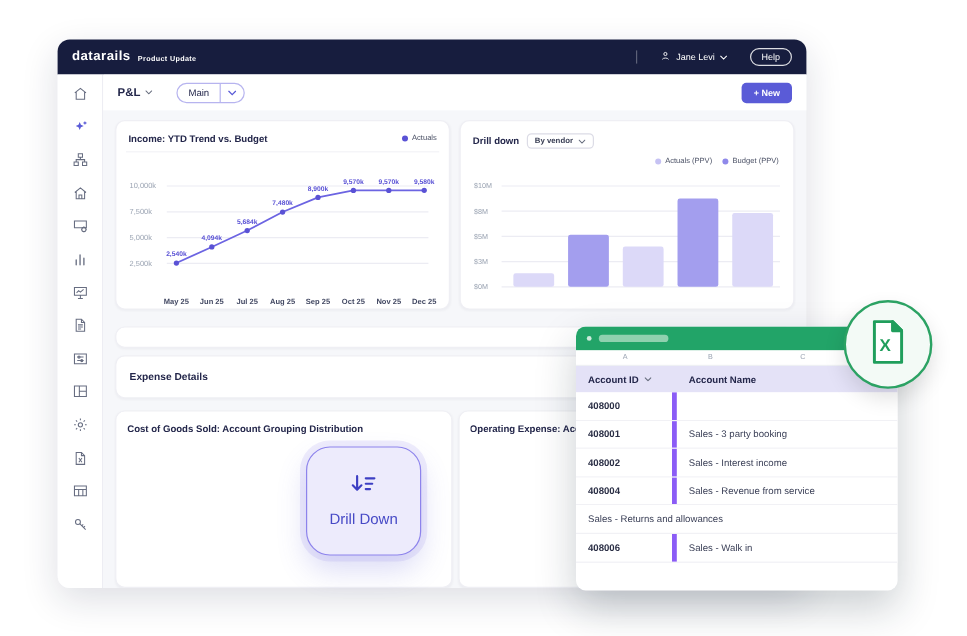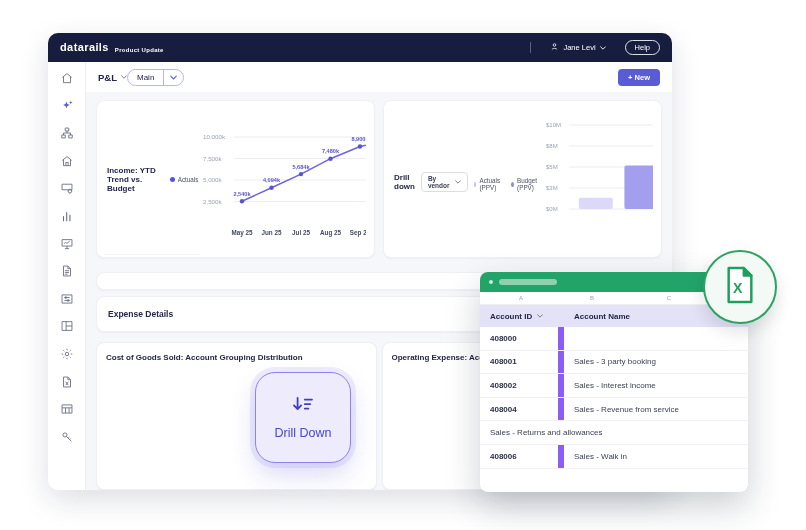--- a/index.html
+++ b/index.html
@@ -23,32 +23,32 @@
   .help-btn{border:1px solid rgba(255,255,255,.85);border-radius:10px;padding:2px 9px;font-size:7.5px}
 
   .appbody{position:absolute;top:29px;left:0;right:0;bottom:0;display:flex}
   .sidebar{width:38px;background:#fff;border-right:1px solid #ededf3;border-radius:0 0 0 10px;
            display:flex;flex-direction:column;align-items:center;padding-top:9px;gap:13.6px}
   .sb-icon{width:14px;height:14px;color:#676d81}
   .sb-icon svg{width:14px;height:14px;display:block}
   .sb-icon.accent{color:var(--accent)}
 
   .content{flex:1;display:flex;flex-direction:column;min-width:0}
-  .toolbar{height:30px;background:#fff;display:flex;align-items:center;padding:0 12px;gap:0}
+  .toolbar{height:30px;background:#fff;display:flex;align-items:center;padding:0 12px;gap:20px}
   .page-title{font-size:9.5px;font-weight:700;color:var(--ink);display:flex;align-items:center;gap:4px}
   .chev{color:#6a7080;display:flex}
   .view-pill{display:flex;align-items:center;border:1px solid #b7b4ef;border-radius:11px;height:17px;overflow:hidden;background:#fff}
   .vp-label{font-size:8px;color:var(--ink);padding:0 9px}
   .vp-chev{border-left:1px solid #b7b4ef;padding:0 6px;height:100%;display:flex;align-items:center;color:var(--accent)}
   .new-btn{margin-left:auto;background:var(--accent);color:#fff;font-size:7.5px;font-weight:600;border-radius:4px;padding:4px 10px}
 
   .panels{flex:1;padding:8px 10px 0;display:flex;flex-direction:column;overflow:hidden;border-radius:0 0 10px 0}
   .card{background:#fff;border-radius:8px;border:1px solid #efeff4;box-shadow:0 1px 2px rgba(23,29,62,.04)}
   .charts-row{display:flex;gap:8px;height:158px}
-  .chart-card{flex:1;padding:8px 8px 2px;display:flex;flex-direction:row;min-width:0}
+  .chart-card{flex:1;padding:8px 8px 2px;display:flex;flex-direction:column;min-width:0}
   .cc-head{display:flex;align-items:center;justify-content:space-between;padding:2px 2px 6px;border-bottom:1px solid #f3f3f7}
   .cc-title{font-size:8px;font-weight:700;color:var(--ink);display:flex;align-items:center;gap:6px}
   .legend{display:flex;align-items:center;gap:9px}
   .leg-item{display:flex;align-items:center;gap:3px;font-size:6.3px;color:#4a5065}
   .dot{width:5px;height:5px;border-radius:50%}
   .filter-pill{display:flex;align-items:center;gap:5px;border:1px solid #dcdce6;border-radius:4px;padding:2px 6px;font-size:6.5px;color:#3a3f55;background:#fff}
   .legend-row{display:flex;justify-content:flex-end;padding:5px 4px 1px}
   .chart-svg{display:block;margin-top:2px}
 
   .strip-card{height:18px;margin-top:14px}
@@ -72,21 +72,21 @@
   .bar-dot{width:4px;height:4px;border-radius:50%;background:#cdeadb}
   .bar-pill{width:58px;height:6px;border-radius:3px;background:#8fd1af}
   .sheet-letters{height:13px;position:relative;border-bottom:1px solid #eef0f4;background:#fff}
   .col-letter{position:absolute;top:2.5px;font-size:6px;color:#9aa3b2;transform:translateX(-50%)}
   .sheet-header{height:22px;background:#e4e2f7;display:flex;align-items:center}
   .sh-col1{width:84px;padding-left:10px;display:flex;align-items:center;gap:5px}
   .sh-col2{flex:1;display:flex;align-items:flex-start;padding-left:10px;gap:5px}
   .sh-label{font-size:8px;font-weight:700;color:var(--ink)}
   .sh-chev-right{margin-left:auto;margin-right:9px}
   .sheet-row{height:23.6px;display:flex;align-items:stretch;border-bottom:1px solid #f1f1f5;background:#fff}
-  .sr-id{width:84px;padding-left:10px;font-size:8px;font-weight:700;color:#2a2e45;border-right:6px solid #8b5cf6;display:flex;align-items:center}
+  .sr-id{width:84px;padding-left:10px;font-size:8px;font-weight:700;color:#2a2e45;border-right:4px solid #8b5cf6;display:flex;align-items:center}
   .sr-name{flex:1;padding-left:10px;font-size:8px;color:#3c4158;display:flex;align-items:center}
 
   
   .excel-badge{position:absolute;left:703px;top:250px;width:74px;height:74px;border-radius:50%;
                background:#f3faf6;border:2px solid #2ba263;box-shadow:0 8px 18px rgba(0,0,0,.12);
                display:flex;align-items:center;justify-content:center}
 </style>
 </head>
 <body>
 

